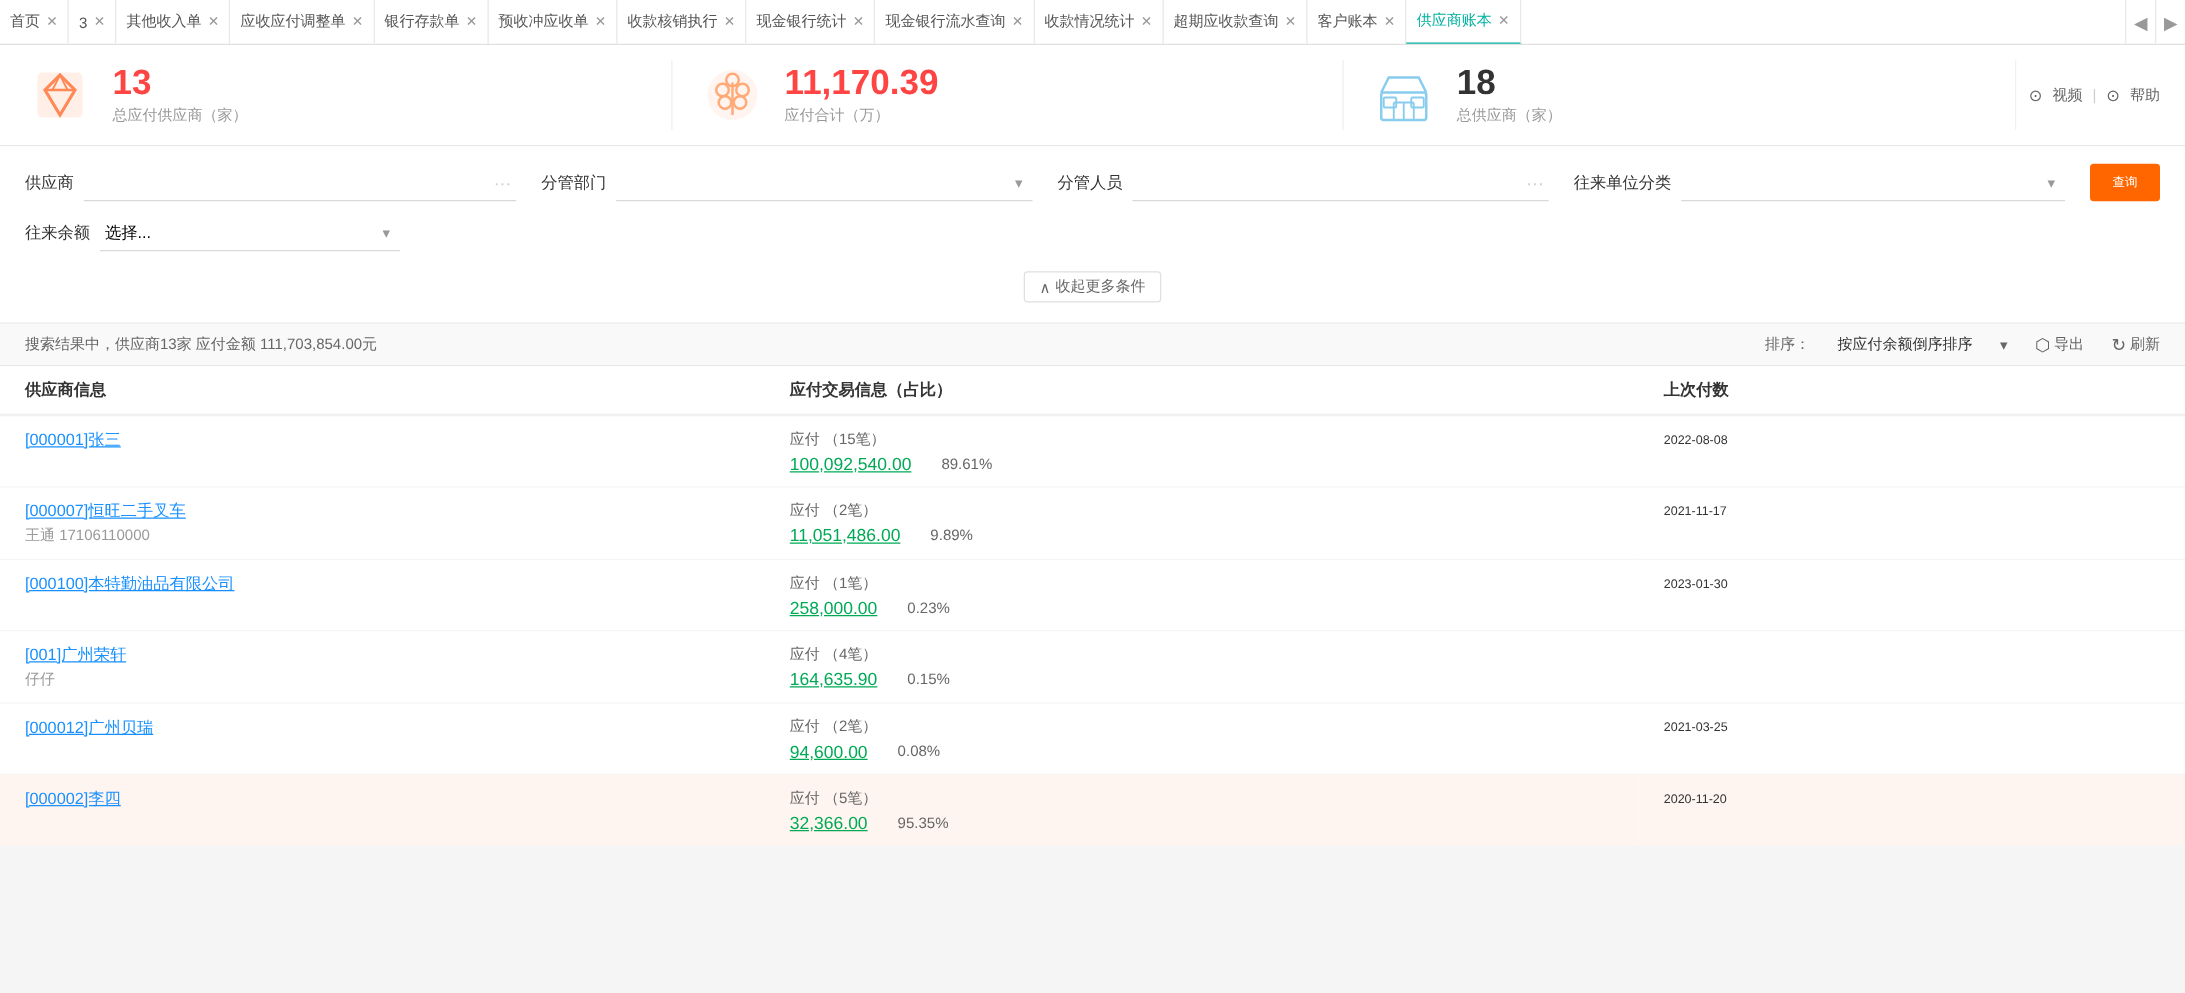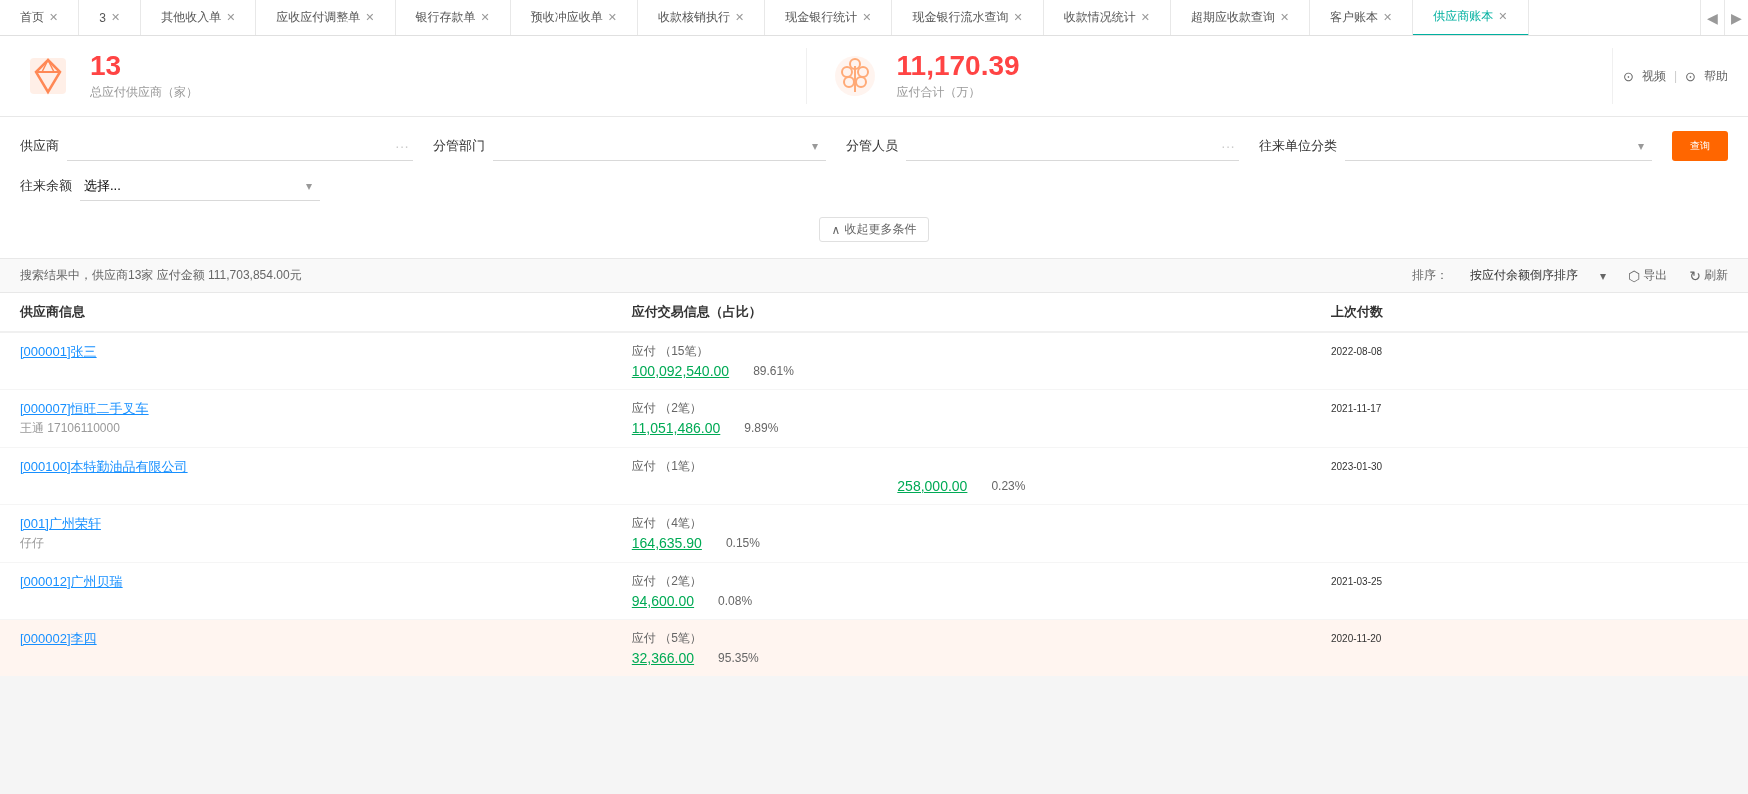--- a/index.html
+++ b/index.html
@@ -10,21 +10,21 @@
       display: flex;
       align-items: center;
       background: #fff;
       border-bottom: 1px solid #e0e0e0;
       height: 36px;
       overflow: hidden;
     }
     .nav-tab {
       display: flex;
       align-items: center;
-      padding: 0 20px;
+      padding: 0 8px;
       height: 36px;
       border-right: 1px solid #e8e8e8;
       white-space: nowrap;
       cursor: pointer;
       font-size: 12px;
       color: #555;
       flex-shrink: 0;
     }
     .nav-tab.active { color: #00b0a0; border-bottom: 2px solid #00b0a0; }
     .nav-tab .close-btn {
@@ -361,20 +361,36 @@
         <circle cx="32" cy="32" r="5" fill="none" stroke="#ffaa77" stroke-width="2"></circle>
         <line x1="26" y1="16" x2="26" y2="42" stroke="#ffaa77" stroke-width="2"></line>
       </svg>
     </div>
     <div class="stat-content">
       <div class="stat-number">11,170.39</div>
       <div class="stat-label">应付合计（万）</div>
     </div>
   </div>
 
+  <div class="stat-item">
+    <div class="stat-icon">
+      <svg viewBox="0 0 52 52" fill="none" xmlns="http://www.w3.org/2000/svg">
+        <rect x="8" y="24" width="36" height="22" rx="2" fill="none" stroke="#88ccee" stroke-width="2"></rect>
+        <path d="M8 24 L14 12 L38 12 L44 24" fill="none" stroke="#88ccee" stroke-width="2"></path>
+        <rect x="18" y="32" width="16" height="14" rx="1" fill="none" stroke="#88ccee" stroke-width="1.5"></rect>
+        <line x1="26" y1="32" x2="26" y2="46" stroke="#88ccee" stroke-width="1.5"></line>
+        <rect x="10" y="28" width="10" height="8" rx="1" fill="none" stroke="#88ccee" stroke-width="1.5"></rect>
+        <rect x="32" y="28" width="10" height="8" rx="1" fill="none" stroke="#88ccee" stroke-width="1.5"></rect>
+      </svg>
+    </div>
+    <div class="stat-content">
+      <div class="stat-number" style="color:#333;">18</div>
+      <div class="stat-label">总供应商（家）</div>
+    </div>
+  </div>
 
   <div class="top-right-links">
     <span style="font-size:13px;">⊙</span>
     <a>视频</a>
     <span class="divider-v">|</span>
     <span style="font-size:13px;">⊙</span>
     <a>帮助</a>
   </div>
 </div>
 
@@ -486,21 +502,21 @@
                 <span class="txn-amount">11,051,486.00</span>
                 <span class="txn-percent">9.89%</span>
               </div>
             </td>
             <td><span class="date-text">2021-11-17</span></td>
           </tr>
           <tr>
             <td><a class="supplier-link">[000100]本特勤油品有限公司</a></td>
             <td>
               <div class="txn-count">应付 （1笔）</div>
-              <div style="display: flex; align-items: center; gap: 12px; margin-top: 3px; justify-content: center;">
+              <div style="display: flex; align-items: center; gap: 12px; margin-top: 3px;">
                 <span class="txn-amount">258,000.00</span>
                 <span class="txn-percent">0.23%</span>
               </div>
             </td>
             <td><span class="date-text">2023-01-30</span></td>
           </tr>
           <tr>
             <td><a class="supplier-link">[001]广州荣轩</a><div class="supplier-sub">仔仔</div></td>
             <td>
               <div class="txn-count">应付 （4笔）</div>

